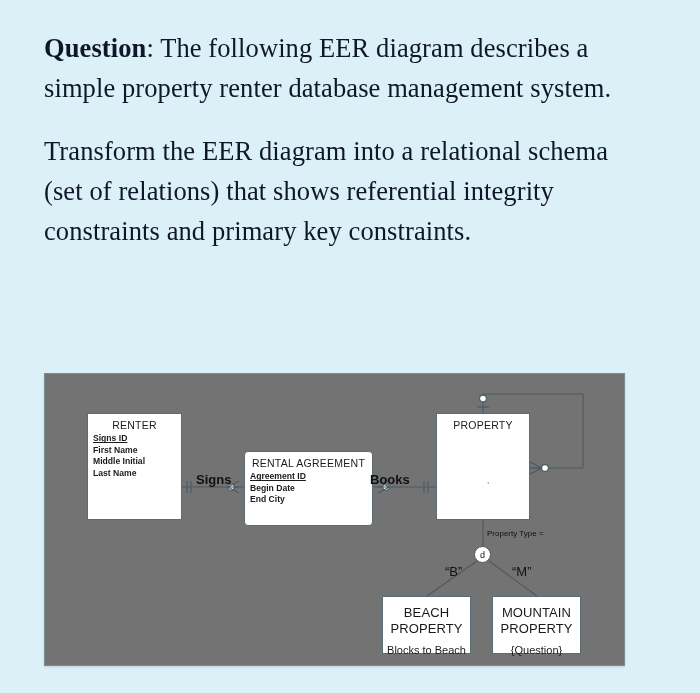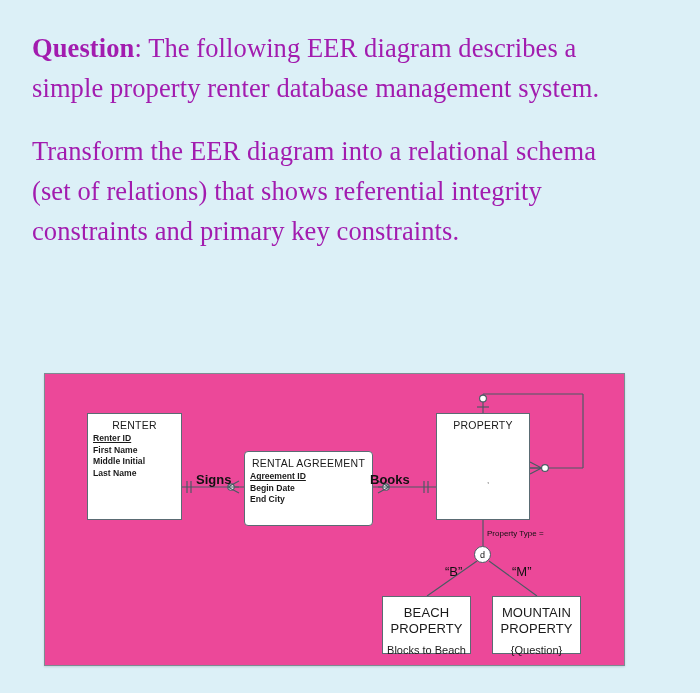--- a/index.html
+++ b/index.html
@@ -19,39 +19,39 @@
     height: 693px;
     background: #dcf0f7;
   }
   .question-block {
     position: absolute;
     left: 28px;
     top: 28px;
     width: 612px;
   }
   .q-para {
-    color: #a21caf;
+    color: #0f172a;
     font-family: "Liberation Serif", serif;
     font-size: 26.5px;
     line-height: 1.52;
-    margin: 0 0 22px 4px;
+    margin: 0 0 22px 16px;
     letter-spacing: 0.1px;
   }
   .q-label {
     font-weight: bold;
   }
 
   
   .diagram-frame {
     position: absolute;
     left: 44px;
     top: 373px;
     width: 581px;
     height: 293px;
-    background: #ec4899;
+    background: #737373;
     border: 1.5px solid #7d8b92;
     box-shadow: 0 1px 2px rgba(0,0,0,0.12);
     box-sizing: border-box;
   }
   .diagram-canvas {
     position: absolute;
     left: 0;
     top: 0;
     width: 100%;
     height: 100%;
@@ -209,21 +209,21 @@
           <line x1="438" y1="146" x2="438" y2="172"></line>
 
           <line x1="432" y1="187" x2="382" y2="222"></line>
           <line x1="444" y1="187" x2="492" y2="222"></line>
         </g>
       </svg>
 
       <div class="ent" id="box-renter">
         <div class="ent-title">RENTER</div>
         <div class="ent-attrs">
-          <div class="pk">Renter ID</div>
+          <div class="pk">Signs ID</div>
           <div>First Name</div>
           <div>Middle Initial</div>
           <div>Last Name</div>
         </div>
       </div>
 
       <div class="ent" id="box-rental">
         <div class="ent-title">RENTAL AGREEMENT</div>
         <div class="ent-attrs">
           <div class="pk">Agreement ID</div>

